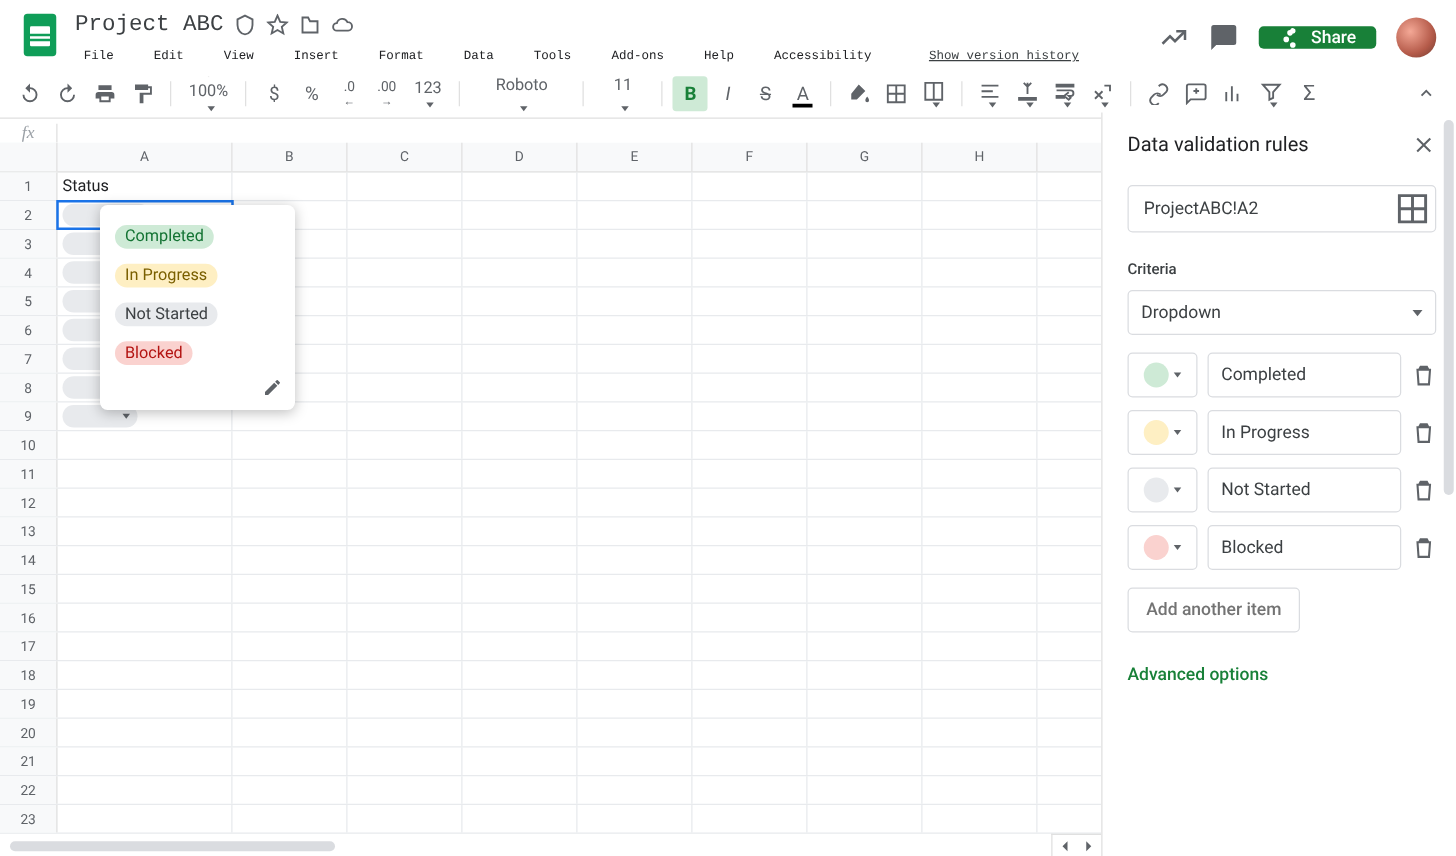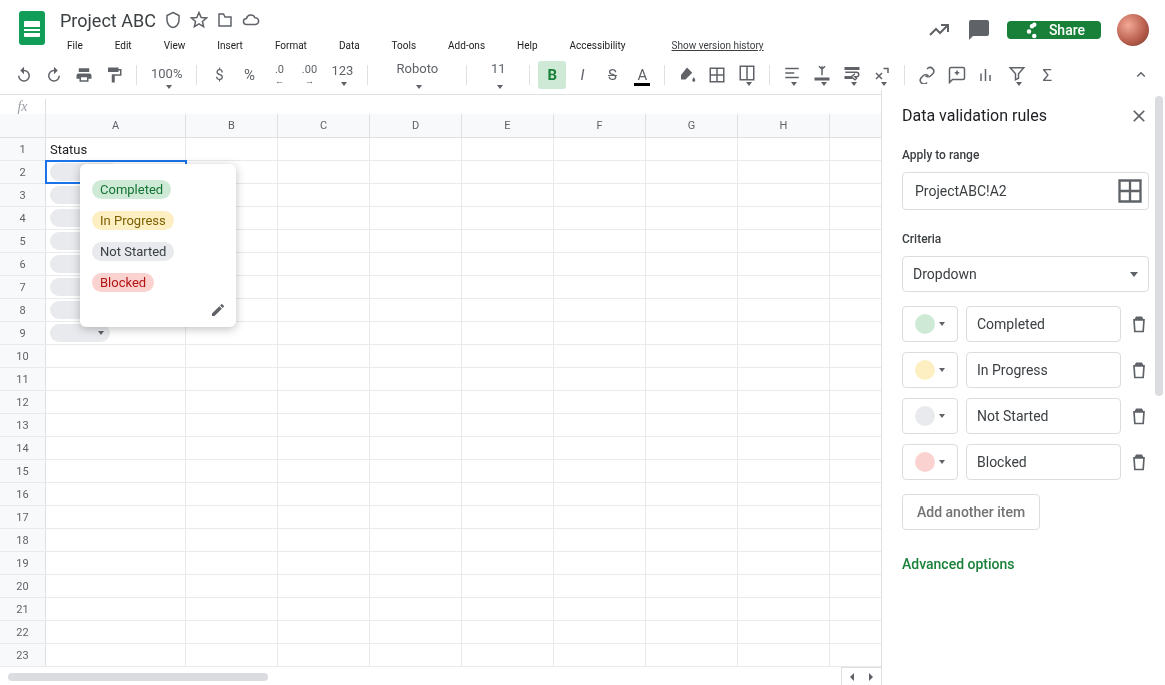--- a/index.html
+++ b/index.html
@@ -3,21 +3,21 @@
 <meta charset="utf-8">
 <style>
   * { box-sizing: border-box; }
   body { margin:0; font-family: "Google Sans", Roboto, Arial, sans-serif; font-size:13px; color:#202124; background:#fff; width:1165px; height:685px; overflow:hidden; position:relative;}
   
   .hdr { display:flex; align-items:flex-start; padding:8px 12px 0 12px; }
   .logo { width:40px; height:40px; display:flex; align-items:center; justify-content:center; }
   .logo-box { width:26px; height:34px; background:#0f9d58; border-radius:3px; position:relative;}
   .logo-box::before { content:""; position:absolute; left:5px; right:5px; top:10px; bottom:8px; background:#fff; border-radius:1px;}
   .logo-box::after { content:""; position:absolute; left:5px; right:5px; top:16px; height:1.5px; background:#0f9d58; box-shadow:0 4px 0 #0f9d58;}
-  .titlecol { flex:1; padding-left:8px;}
+  .titlecol { flex:1; padding-left:8px;font-family:Liberation Mono, monospace;}
   .titlerow { display:flex; align-items:center; gap:8px; font-size:18px; color:#3c4043; height:24px;}
   .titlerow .ticon { width:18px;height:18px; display:flex;align-items:center;justify-content:center; fill:#5f6368;}
   .menubar { display:flex; gap:18px; padding-top:4px; font-size:10px; color:#202124; align-items:flex-start;}
   .menubar span { padding:4px 7px; border-radius:4px; cursor:pointer;}
   .version-history { margin-left:14px; text-decoration:underline; color:#3c4043;}
   .hdr-right { display:flex; align-items:center; gap:16px; padding-right:4px; padding-top:6px;}
   .hicon { width:24px;height:24px; fill:#5f6368; display:flex;align-items:center;justify-content:center;}
   .share-btn { background:#188038; color:#fff; border-radius:4px; padding:0 16px; display:flex; align-items:center; gap:8px; font-weight:500; font-size:14px;}
   .avatar { width:32px;height:32px;border-radius:50%; background: radial-gradient(circle at 35% 35%, #f4a896, #b55b4a 60%, #6e3a2e);}
   
@@ -579,21 +579,20 @@
   </div>
 </div>
 
 <div class="panel">
   <div class="panel-hdr">
     <span>Data validation rules</span>
     <span><svg viewBox="0 0 24 24">
           <path d="M19 6.41L17.59 5 12 10.59 6.41 5 5 6.41 10.59 12 5 17.59 6.41 19 12 13.41 17.59 19 19 17.59 13.41 12z"></path>
         </svg></span>
   </div>
-  <div class="section-label">Apply to range</div>
   <div class="range-box">
     <span>ProjectABC!A2</span>
     <span class="sel-icon">
         <svg viewBox="0 0 24 24">
           <path fill="none" stroke="#5f6368" stroke-width="2" d="M3 3h18v18H3zM3 12h18M12 3v18"></path>
         </svg>
       </span>
   </div>
   <div class="section-label">Criteria</div>
   <div class="criteria-select">

